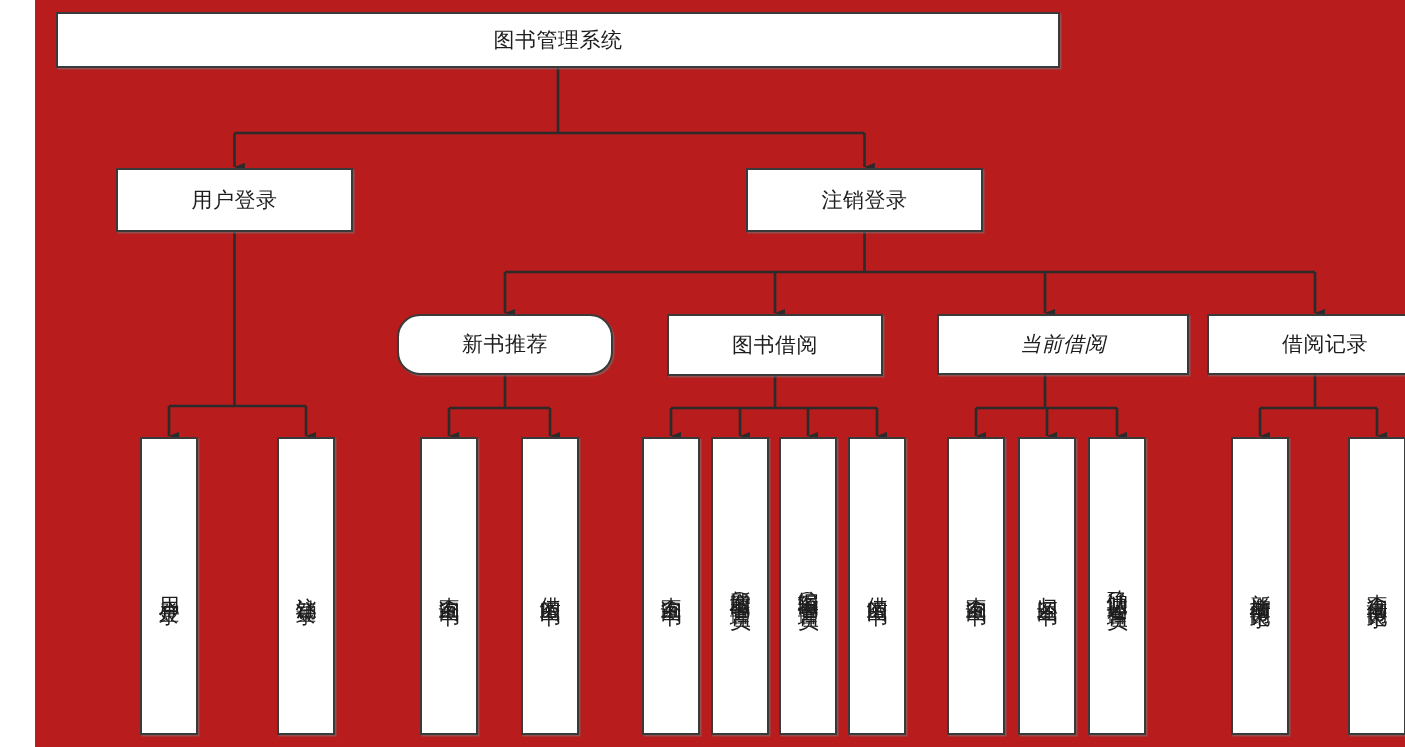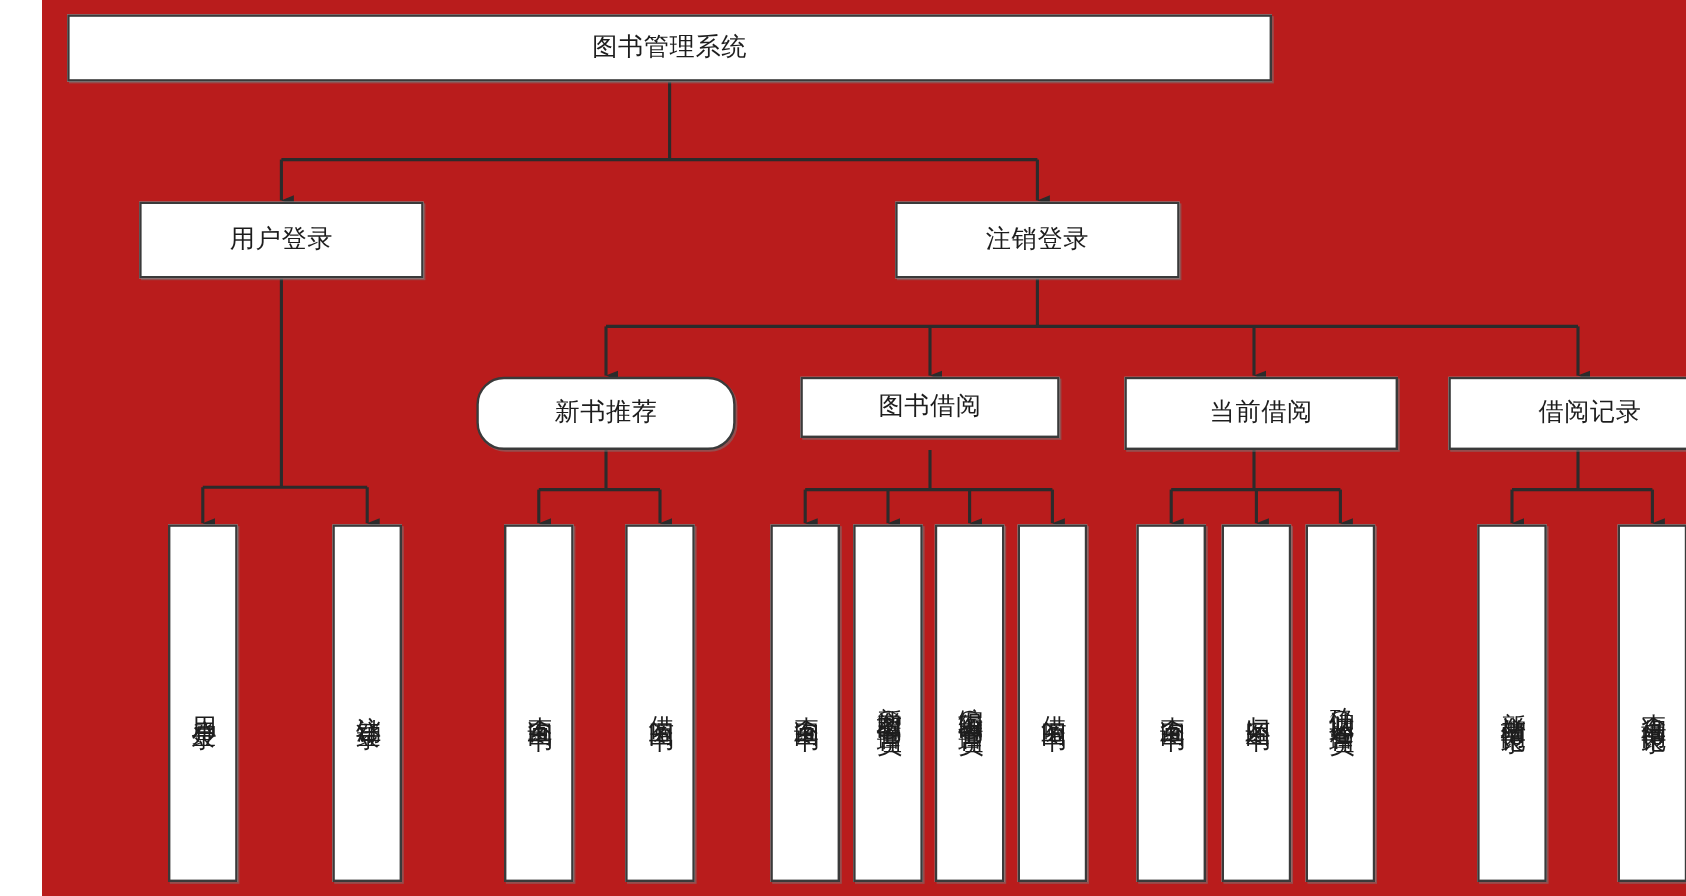--- a/index.html
+++ b/index.html
@@ -115,24 +115,24 @@
       </div>
       <div class="node-box" style="left: 81px; top: 168px; width: 237px; height: 64px;">
         <div class="node-label">用户登录</div>
       </div>
       <div class="node-box" style="left: 711px; top: 168px; width: 237px; height: 64px;">
         <div class="node-label">注销登录</div>
       </div>
       <div class="node-box" style="left: 362px; top: 314px; width: 216px; height: 61px; border-radius: 23px;">
         <div class="node-label">新书推荐</div>
       </div>
-      <div class="node-box" style="left: 632px; top: 314px; width: 216px; height: 51px;">
+      <div class="node-box" style="left: 632px; top: 314px; width: 216px; height: 62px;">
         <div class="node-label">图书借阅</div>
       </div>
-      <div class="node-box" style="left: 902px; top: 314px; width: 228px; height: 61px;">
+      <div class="node-box" style="left: 902px; top: 314px; width: 252px; height: 61px; font-style: italic;">
         <div class="node-label">当前借阅</div>
       </div>
       <div class="node-box" style="left: 1172px; top: 314px; width: 236px; height: 61px;">
         <div class="node-label">借阅记录</div>
       </div>
       <div class="node-box vertical" style="left: 105px; top: 437px; width: 58px; height: 298px;">
         <div class="node-label">用户登录</div>
       </div>
       <div class="node-box vertical" style="left: 242px; top: 437px; width: 58px; height: 298px;">
         <div class="node-label">注销登录</div>

